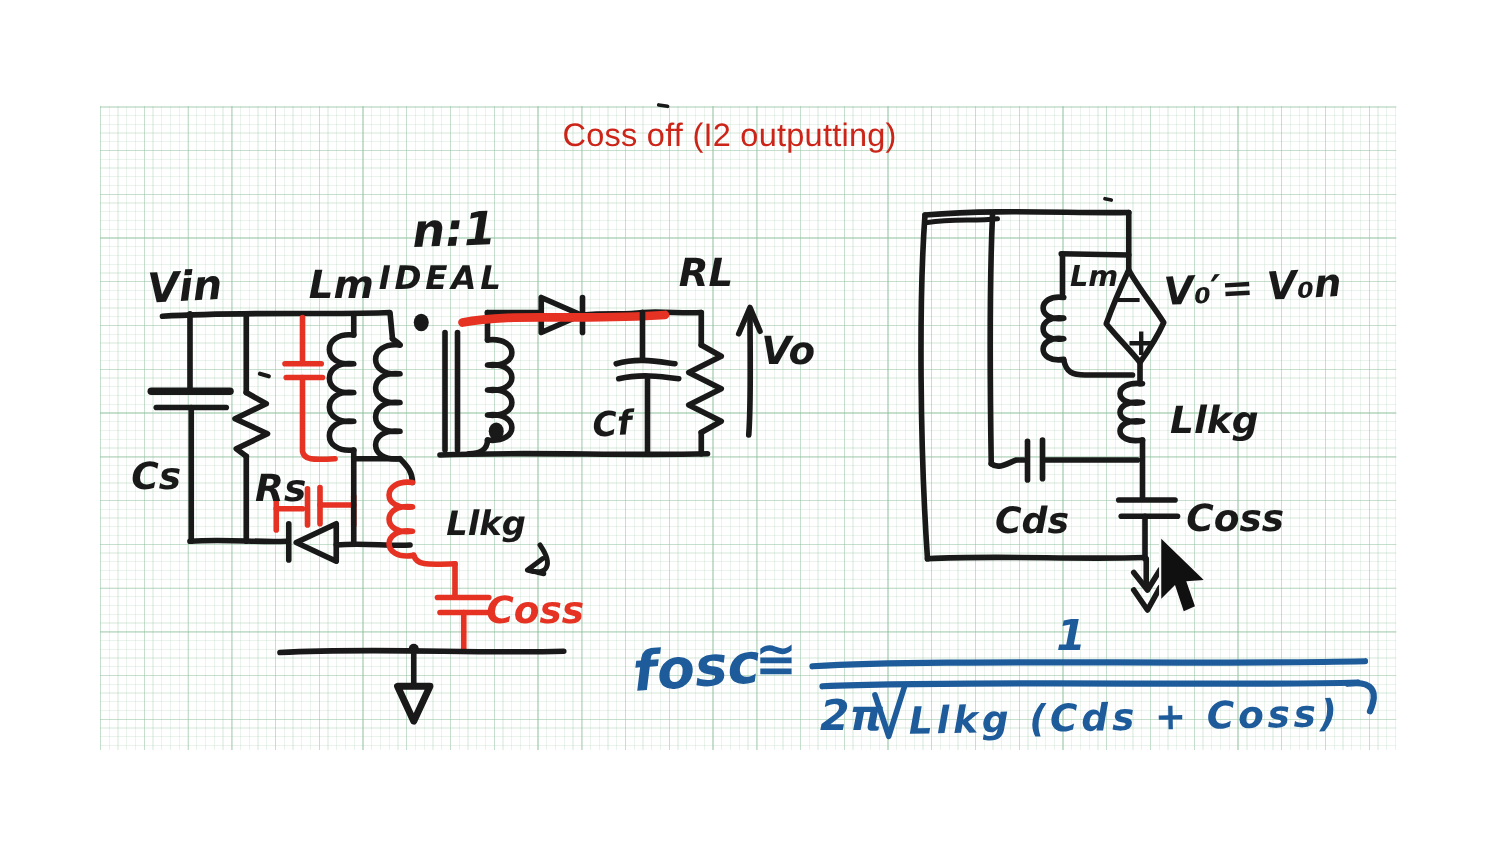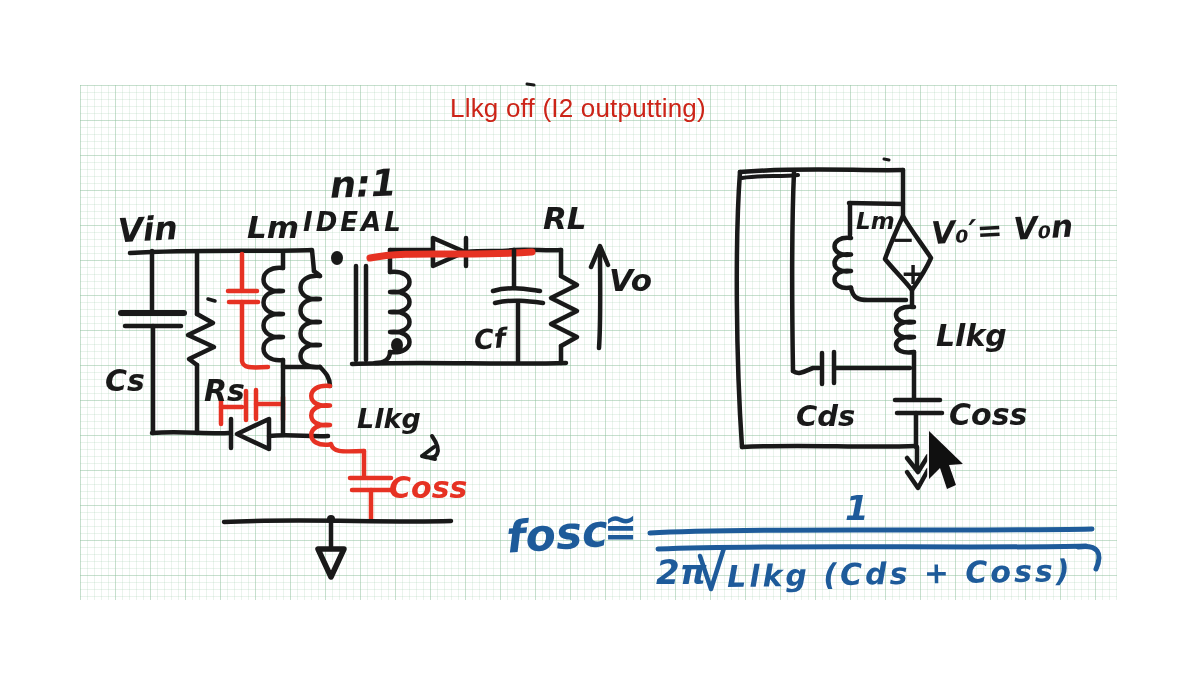--- a/index.html
+++ b/index.html
@@ -23,21 +23,21 @@
   .ink-blue{stroke:#1e5b9a;stroke-width:5;fill:none;stroke-linecap:round;stroke-linejoin:round;}
   .hand{font-family:"DejaVu Sans",sans-serif;font-style:italic;font-weight:bold;fill:#191919;}
   .hand-red{font-family:"DejaVu Sans",sans-serif;font-style:italic;font-weight:bold;fill:#e63223;}
   .hand-blue{font-family:"DejaVu Sans",sans-serif;font-style:italic;font-weight:bold;fill:#1e5b9a;}
 </style>
 </head>
 <body>
 
 <div class="stage">
   <div class="grid-area"></div>
-  <div class="title">Llkg off (I2 outputting)</div>
+  <div class="title">Coss off (I2 outputting)</div>
 
   <svg width="1200" height="675" viewBox="0 0 1200 675">
 
     <g>
 
       <path class="ink" d="M130,253 C200,249 270,252 312,250 L314,271"></path>
 
       <g>
         <path class="ink" d="M152,251 V311"></path>
         <path class="ink" style="stroke-width:6" d="M121,313 H184"></path>

